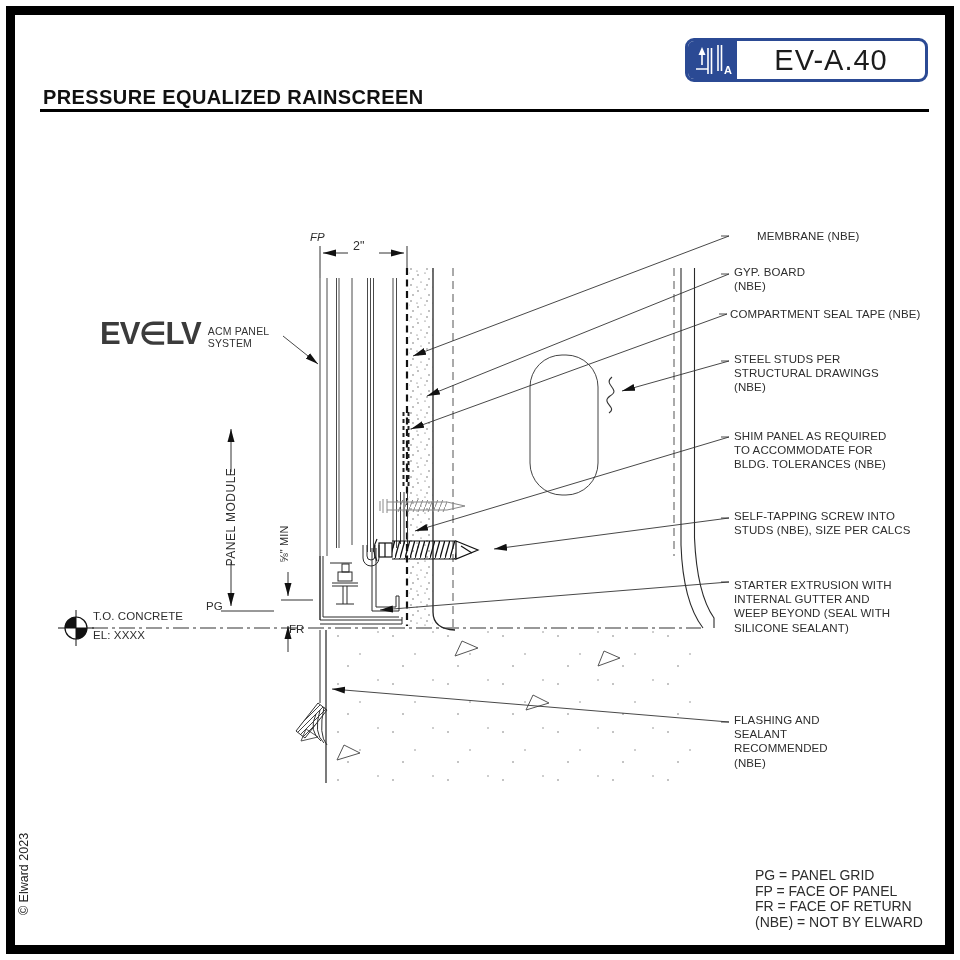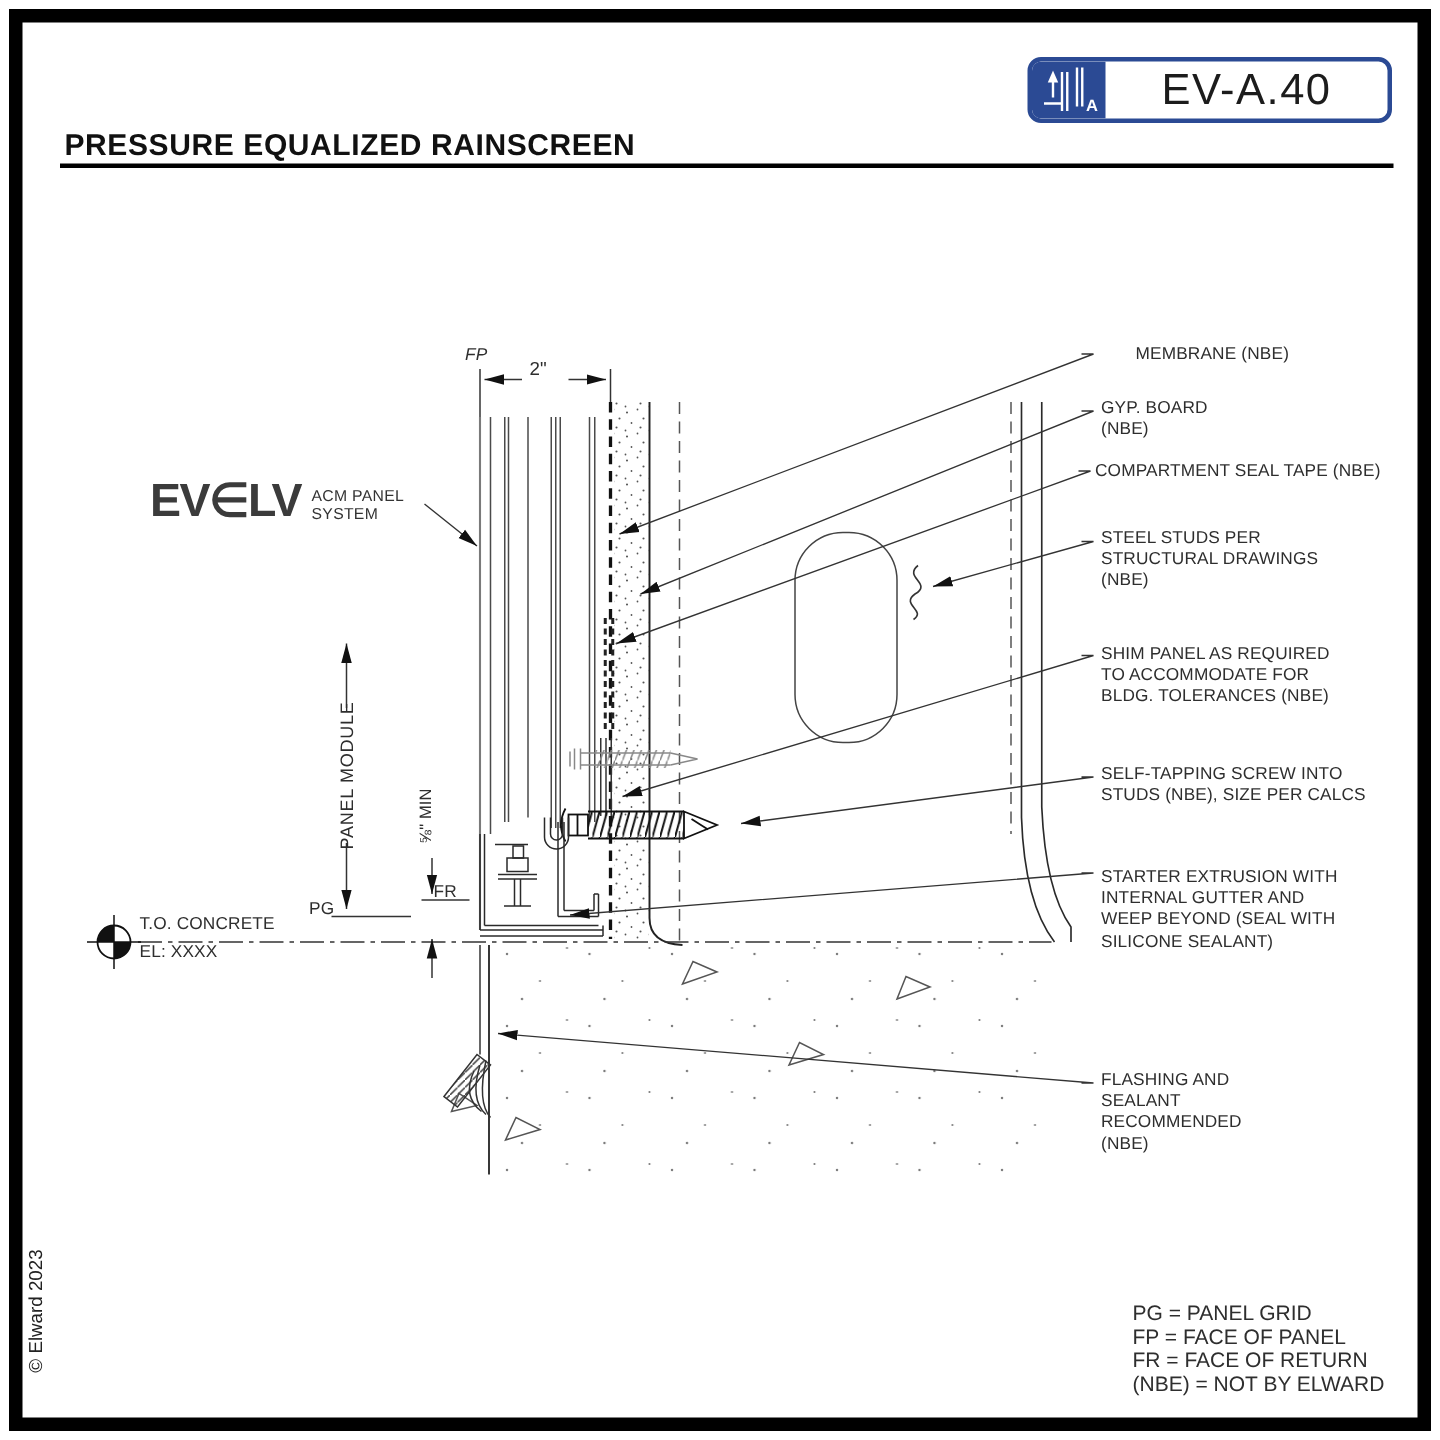--- a/index.html
+++ b/index.html
@@ -235,21 +235,21 @@
     <div>ACM PANEL</div>
     <div>SYSTEM</div>
   </div>
 </div>
 
 <div class="abs dtext" style="left:310px;top:231px;font-style:italic;">FP</div>
 <div class="abs dtext" style="left:353px;top:239px;font-size:12.5px;">2"</div>
 <div class="abs dtext rot" style="left:231px;top:517px;font-size:12px;letter-spacing:.5px;">PANEL MODULE</div>
 <div class="abs dtext rot" style="left:284px;top:544px;font-size:11px;">⅝" MIN</div>
 <div class="abs dtext" style="left:206px;top:600px;">PG</div>
-<div class="abs dtext" style="left:261px;top:589px;padding-left:28px;">FR</div>
+<div class="abs dtext" style="left:261px;top:623px;padding-left:28px;">FR</div>
 <div class="abs dtext" style="left:93px;top:610px;">T.O. CONCRETE</div>
 <div class="abs dtext" style="left:93px;top:629px;">EL: XXXX</div>
 
 <div class="abs dtext callout" style="top:229px;margin-left:23px;">
   <div>MEMBRANE  (NBE)</div>
 </div>
 <div class="abs dtext callout" style="top:265px;">
   <div>GYP. BOARD</div>
     <div>(NBE)</div>
 </div>

